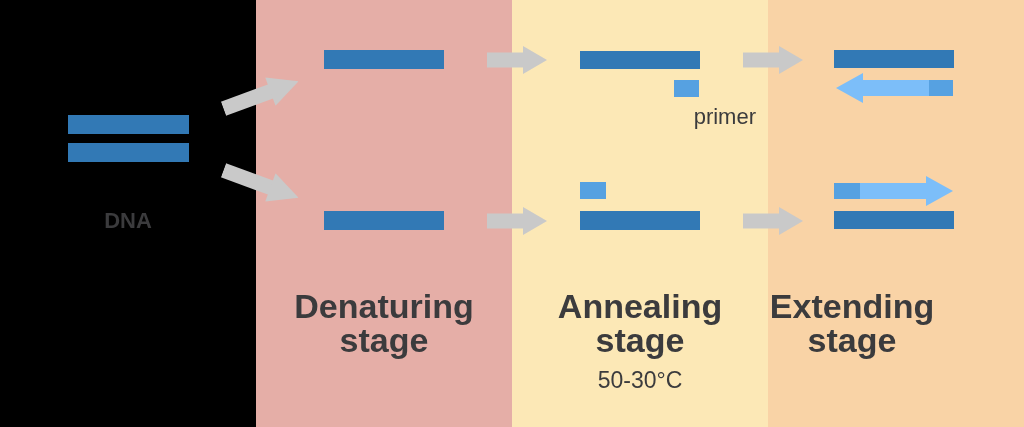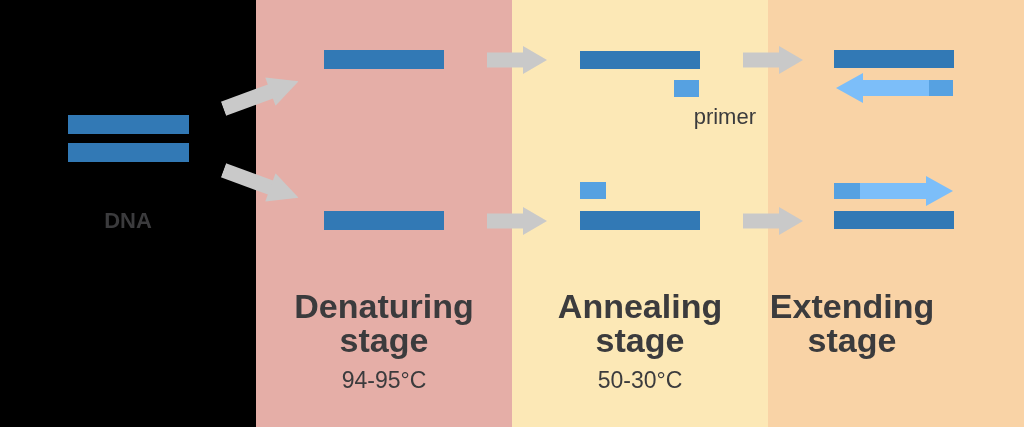--- a/index.html
+++ b/index.html
@@ -111,21 +111,20 @@
     <rect class="ext-light" x="26" y="7" width="68" height="16"></rect>
     <polygon class="ext-light" points="92,0 119,15 92,30"></polygon>
   </svg>
   <div class="bar" style="left:834px;top:211px;width:120px;height:18px;"></div>
 
   <div class="caption cap-denaturing">
     <div class="title">
       <span>Denaturing</span><br>
       <span>stage</span>
     </div>
-    <div class="temp">94-95°C</div>
   </div>
 
   <div class="caption cap-annealing">
     <div class="title">
       <span>Annealing</span><br>
       <span>stage</span>
     </div>
     <div class="temp">50-30°C</div>
   </div>
 

